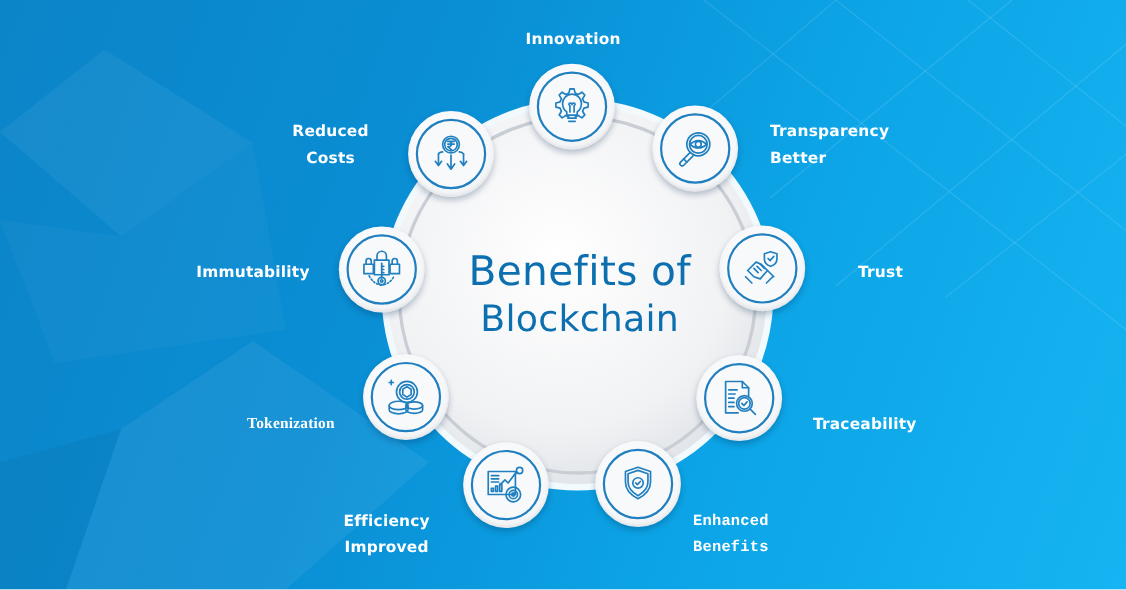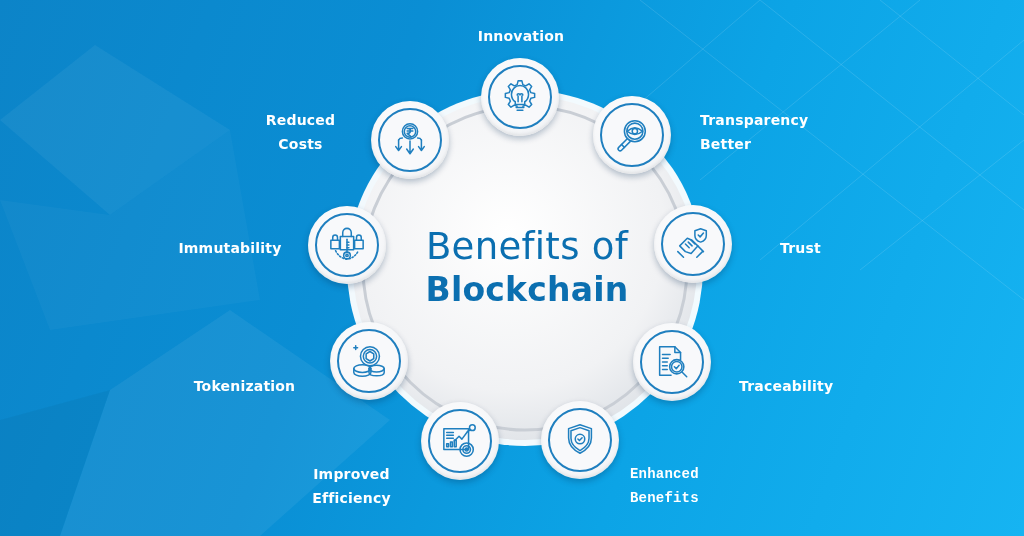--- a/index.html
+++ b/index.html
@@ -13,21 +13,21 @@
     overflow: hidden;
   }
   .bg-deco { position: absolute; left: 0; top: 0; width: 1024px; height: 536px; }
   .ring-svg { position: absolute; left: 0; top: 0; width: 1024px; height: 536px; }
 
   .center-title {
     position: absolute; left: 412px; top: 228px; width: 230px; text-align: center;
     color: #0b6fb0; line-height: 1.0;
   }
   .center-title .line1 { font-size: 37px; font-weight: 400; letter-spacing: 0.3px; display:block; }
-  .center-title .line2 { font-size: 33px; font-weight: 700; display:block; margin-top: 8px; letter-spacing: 0.2px; }
+  .center-title .line2 { font-size: 33px; font-weight: 400; display:block; margin-top: 8px; letter-spacing: 0.2px; }
 
   .node {
     position: absolute; width: 78px; height: 78px; border-radius: 50%;
     background: radial-gradient(circle at 45% 40%, #ffffff 0%, #f6f7f9 60%, #e7eaee 100%);
     box-shadow: 0 3px 6px rgba(0,40,80,0.28), inset 0 -2px 3px rgba(0,0,0,0.06);
     transform: translate(-50%, -50%);
   }
   .node .inner {
     position: absolute; left: 7px; top: 7px; width: 60px; height: 60px; border-radius: 50%;
     border: 2px solid #1f7fbf; background: #f8f9fb;
@@ -181,39 +181,39 @@
         <rect x="6" y="23" width="2" height="3"></rect>
           <rect x="10" y="21" width="2" height="5"></rect>
           <rect x="14" y="19" width="2" height="7"></rect>
         <circle cx="27" cy="29" r="7"></circle>
           <circle cx="27" cy="29" r="4"></circle>
           <circle cx="27" cy="29" r="1.5"></circle>
       </svg>
     </div>
   </div>
   <div class="label r" style="left:300px; top:462px; width:103px;">
+    <span>Efficiency</span>
     <span>Improved</span>
-    <span>Efficiency</span>
   </div>
 
   <div class="node" style="left:369px; top:361px;">
     <div class="inner">
       <svg viewBox="0 0 40 40" fill="none" stroke="#1f7fbf" stroke-width="1.6" stroke-linecap="round" stroke-linejoin="round">
         <circle cx="21" cy="15" r="10"></circle>
           <circle cx="21" cy="15" r="7"></circle>
         <polygon points="21,10 25,12.5 25,17.5 21,20 17,17.5 17,12.5"></polygon>
         <ellipse cx="13" cy="28" rx="9" ry="4"></ellipse>
           <path d="M4 28 v4 c0 2.2 4 4 9 4 s9 -1.8 9 -4 v-4"></path>
         <ellipse cx="28" cy="28" rx="8" ry="3.5"></ellipse>
           <path d="M20 28 v4 c0 2 3.5 3.5 8 3.5 s8 -1.5 8 -3.5 v-4"></path>
         <path d="M6 4 v4 m-2 -2 h4"></path>
       </svg>
     </div>
   </div>
-  <div class="label r" style="left:184px; top:374px; width:121px;">
+  <div class="label r" style="left:204px; top:374px; width:121px;font-family:Liberation Serif, serif;">
     <span>Tokenization</span>
   </div>
 
   <div class="node" style="left:347px; top:245px;">
     <div class="inner">
       <svg viewBox="0 0 40 40" fill="none" stroke="#1f7fbf" stroke-width="1.6" stroke-linecap="round" stroke-linejoin="round">
         <rect x="3" y="15" width="9" height="9"></rect>
           <path d="M5 15 v-3 a2.5 2.5 0 0 1 5 0 v3"></path>
         <rect x="28" y="15" width="9" height="9"></rect>
           <path d="M30 15 v-3 a2.5 2.5 0 0 1 5 0 v3"></path>

